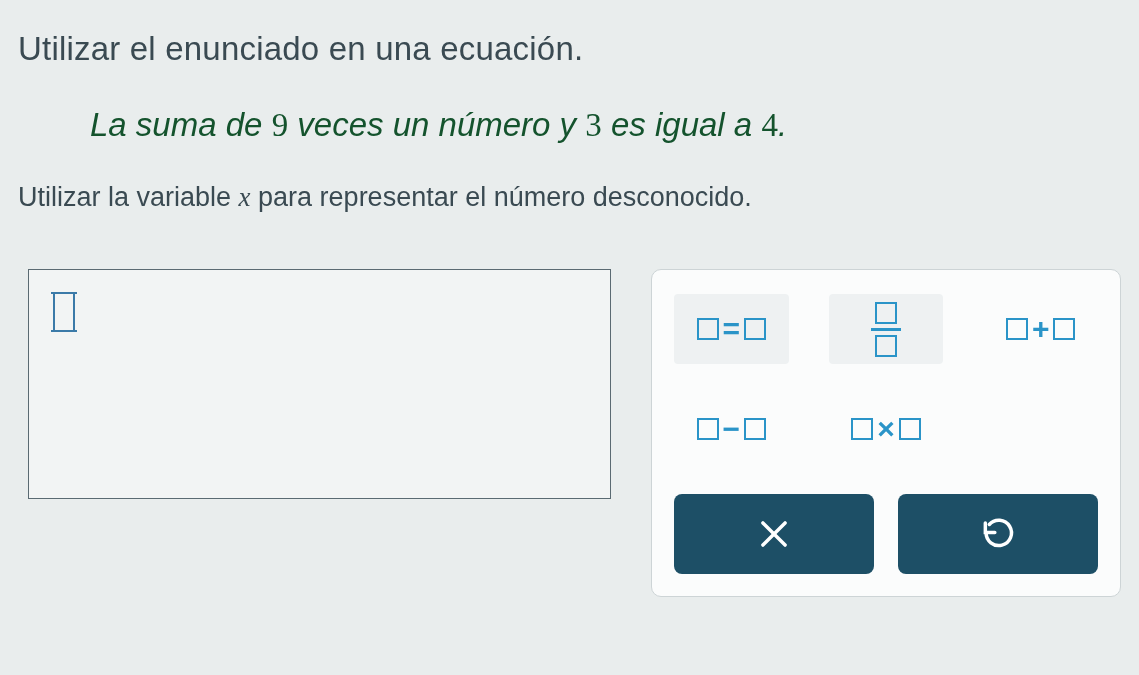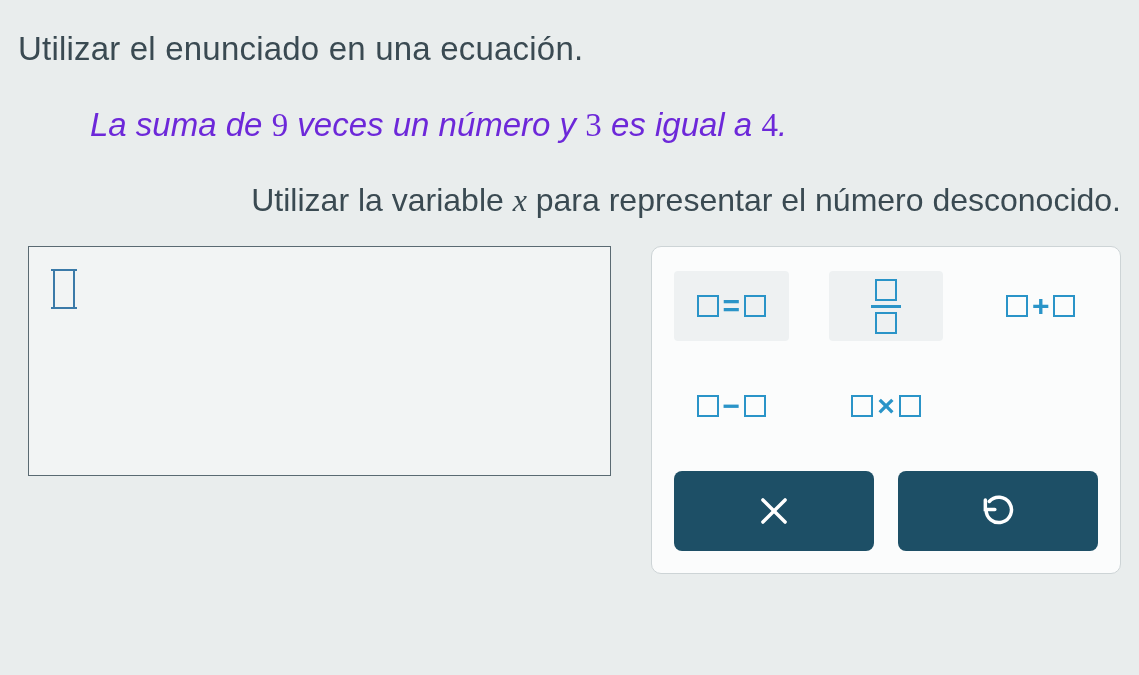--- a/index.html
+++ b/index.html
@@ -14,34 +14,33 @@
   .instruction {
     font-size: 33px;
     font-weight: 400;
     color: #3a4a52;
     margin-bottom: 38px;
     letter-spacing: 0.2px;
   }
   .statement {
     font-size: 33px;
     font-style: italic;
-    color: #6d28d9;
+    color: #14532d;
     margin-left: 72px;
     margin-bottom: 38px;
     margin-top: 25px;
   }
   .statement .num {
     font-style: normal;
     font-family: "Times New Roman", serif;
   }
   .hint {
-    font-size: 32px;
+    font-size: 27px;
     color: #3a4a52;
-    margin-bottom: 27px;
-    text-align: right;
+    margin-bottom: 56px;
   }
   .hint .var {
     font-family: "Times New Roman", serif;
     font-style: italic;
   }
   .work-row {
     display: flex;
     gap: 40px;
     align-items: flex-start;
     padding-left: 10px;

